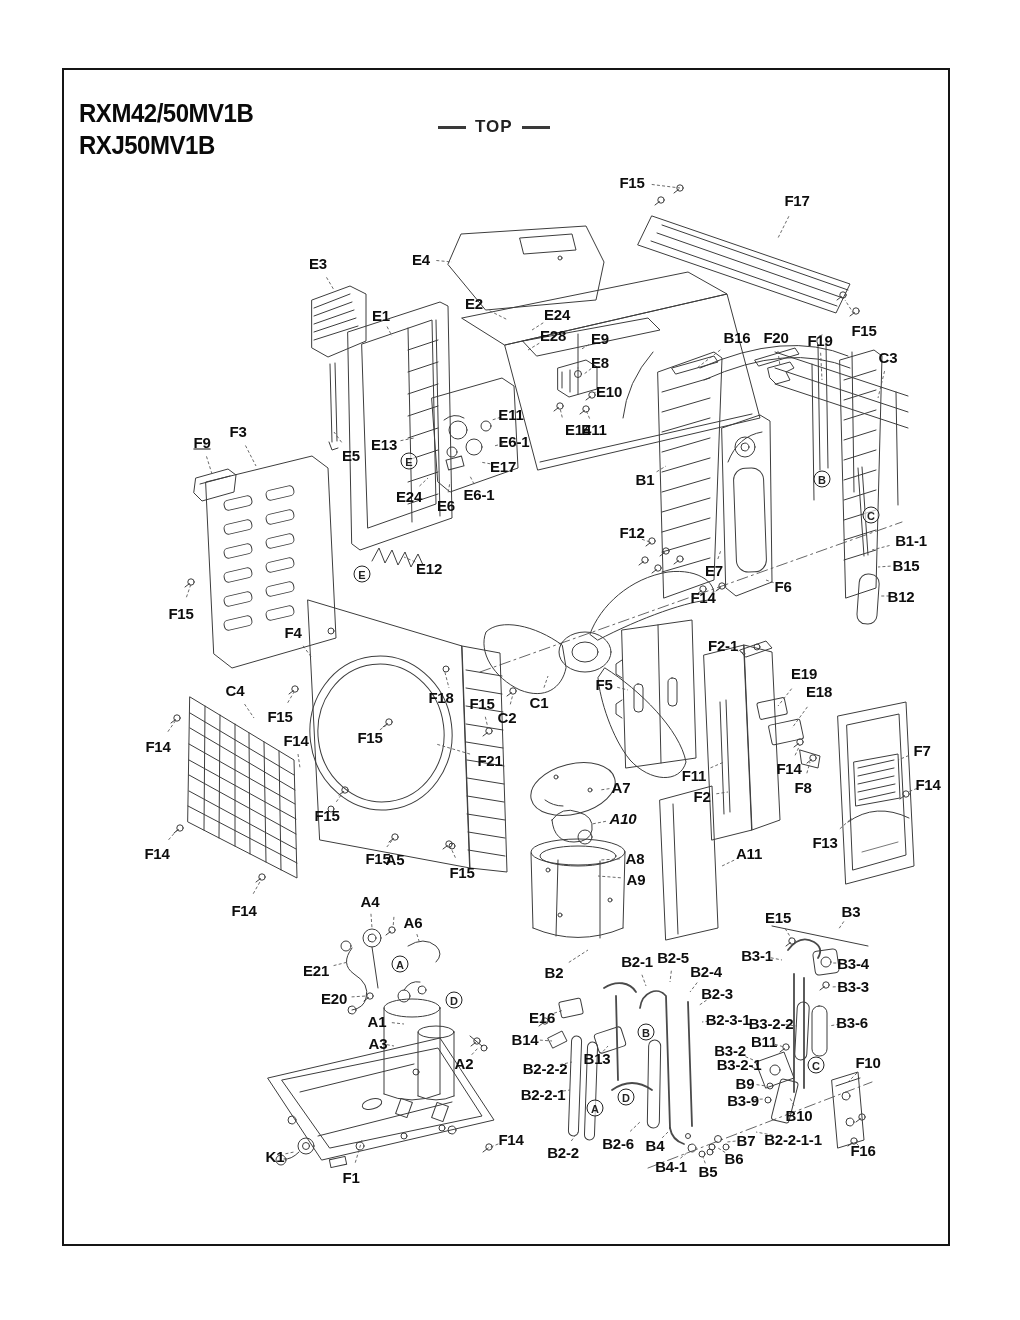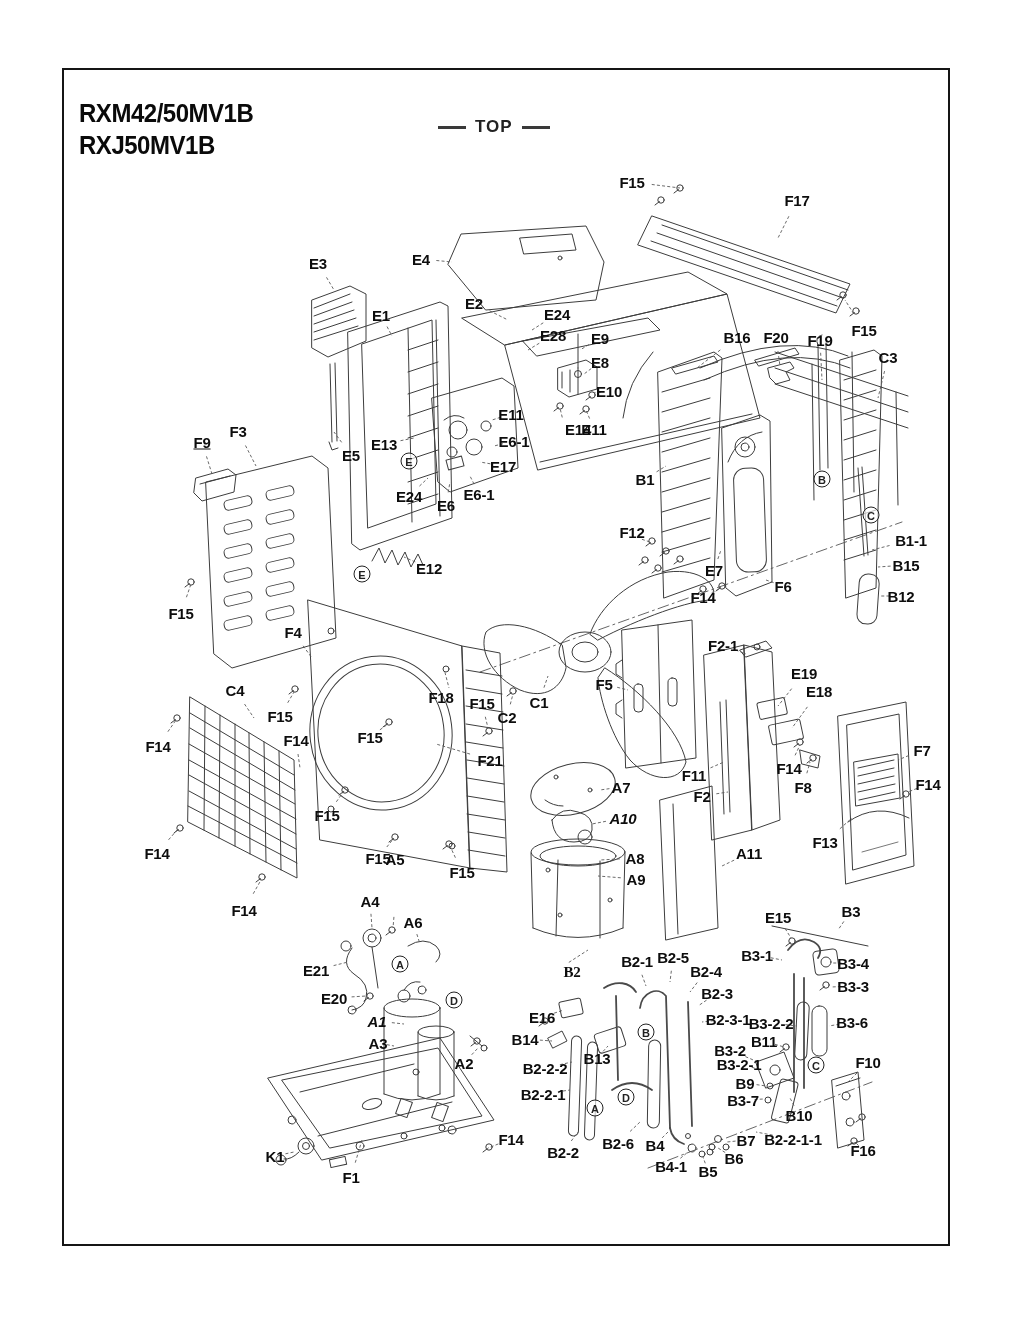--- a/index.html
+++ b/index.html
@@ -636,37 +636,37 @@
     <div class="plabel" style="left: 327px; top: 815px;">F15</div>
     <div class="plabel" style="left: 157px; top: 853px;">F14</div>
     <div class="plabel" style="left: 378px; top: 858px;">F15</div>
     <div class="plabel" style="left: 462px; top: 872px;">F15</div>
     <div class="plabel" style="left: 244px; top: 910px;">F14</div>
     <div class="plabel" style="left: 370px; top: 901px;">A4</div>
     <div class="plabel" style="left: 395px; top: 859px;">A5</div>
     <div class="plabel" style="left: 413px; top: 922px;">A6</div>
     <div class="plabel" style="left: 316px; top: 970px;">E21</div>
     <div class="plabel" style="left: 334px; top: 998px;">E20</div>
-    <div class="plabel" style="left: 377px; top: 1021px; font-style: italic;">A1</div>
+    <div class="plabel" style="left: 377px; top: 1021px;">A1</div>
     <div class="plabel" style="left: 378px; top: 1043px;">A3</div>
     <div class="plabel" style="left: 464px; top: 1063px;">A2</div>
     <div class="plabel" style="left: 621px; top: 787px;">A7</div>
     <div class="plabel" style="left: 623px; top: 818px; font-style: italic;">A10</div>
     <div class="plabel" style="left: 635px; top: 858px;">A8</div>
     <div class="plabel" style="left: 636px; top: 879px;">A9</div>
     <div class="plabel" style="left: 749px; top: 853px;">A11</div>
     <div class="plabel" style="left: 778px; top: 917px;">E15</div>
     <div class="plabel" style="left: 851px; top: 911px;">B3</div>
     <div class="plabel" style="left: 757px; top: 955px;">B3-1</div>
     <div class="plabel" style="left: 853px; top: 963px;">B3-4</div>
     <div class="plabel" style="left: 853px; top: 986px;">B3-3</div>
     <div class="plabel" style="left: 771px; top: 1023px;">B3-2-2</div>
     <div class="plabel" style="left: 852px; top: 1022px;">B3-6</div>
     <div class="plabel" style="left: 764px; top: 1041px;">B11</div>
-    <div class="plabel" style="left: 572px; top: 972px; font-family: Liberation Serif, serif;">B2</div>
+    <div class="plabel" style="left: 554px; top: 972px;">B2</div>
     <div class="plabel" style="left: 637px; top: 961px;">B2-1</div>
     <div class="plabel" style="left: 673px; top: 957px;">B2-5</div>
     <div class="plabel" style="left: 706px; top: 971px;">B2-4</div>
     <div class="plabel" style="left: 717px; top: 993px;">B2-3</div>
     <div class="plabel" style="left: 728px; top: 1019px;">B2-3-1</div>
     <div class="plabel" style="left: 542px; top: 1017px;">E16</div>
     <div class="plabel" style="left: 525px; top: 1039px;">B14</div>
     <div class="plabel" style="left: 597px; top: 1058px;">B13</div>
     <div class="plabel" style="left: 545px; top: 1068px;">B2-2-2</div>
     <div class="plabel" style="left: 543px; top: 1094px;">B2-2-1</div>
@@ -674,21 +674,21 @@
     <div class="plabel" style="left: 618px; top: 1143px;">B2-6</div>
     <div class="plabel" style="left: 655px; top: 1145px;">B4</div>
     <div class="plabel" style="left: 671px; top: 1166px;">B4-1</div>
     <div class="plabel" style="left: 708px; top: 1171px;">B5</div>
     <div class="plabel" style="left: 734px; top: 1158px;">B6</div>
     <div class="plabel" style="left: 746px; top: 1140px;">B7</div>
     <div class="plabel" style="left: 793px; top: 1139px;">B2-2-1-1</div>
     <div class="plabel" style="left: 730px; top: 1050px;">B3-2</div>
     <div class="plabel" style="left: 739px; top: 1064px;">B3-2-1</div>
     <div class="plabel" style="left: 745px; top: 1083px;">B9</div>
-    <div class="plabel" style="left: 743px; top: 1100px;">B3-7</div>
+    <div class="plabel" style="left: 743px; top: 1100px;">B3-9</div>
     <div class="plabel" style="left: 799px; top: 1115px;">B10</div>
     <div class="plabel" style="left: 868px; top: 1062px;">F10</div>
     <div class="plabel" style="left: 863px; top: 1150px;">F16</div>
     <div class="plabel" style="left: 275px; top: 1156px;">K1</div>
     <div class="plabel" style="left: 351px; top: 1177px;">F1</div>
     <div class="plabel" style="left: 511px; top: 1139px;">F14</div>
     <div class="refmark" style="left: 409px; top: 461px;">E</div>
     <div class="refmark" style="left: 362px; top: 574px;">E</div>
     <div class="refmark" style="left: 822px; top: 479px;">B</div>
     <div class="refmark" style="left: 871px; top: 515px;">C</div>

